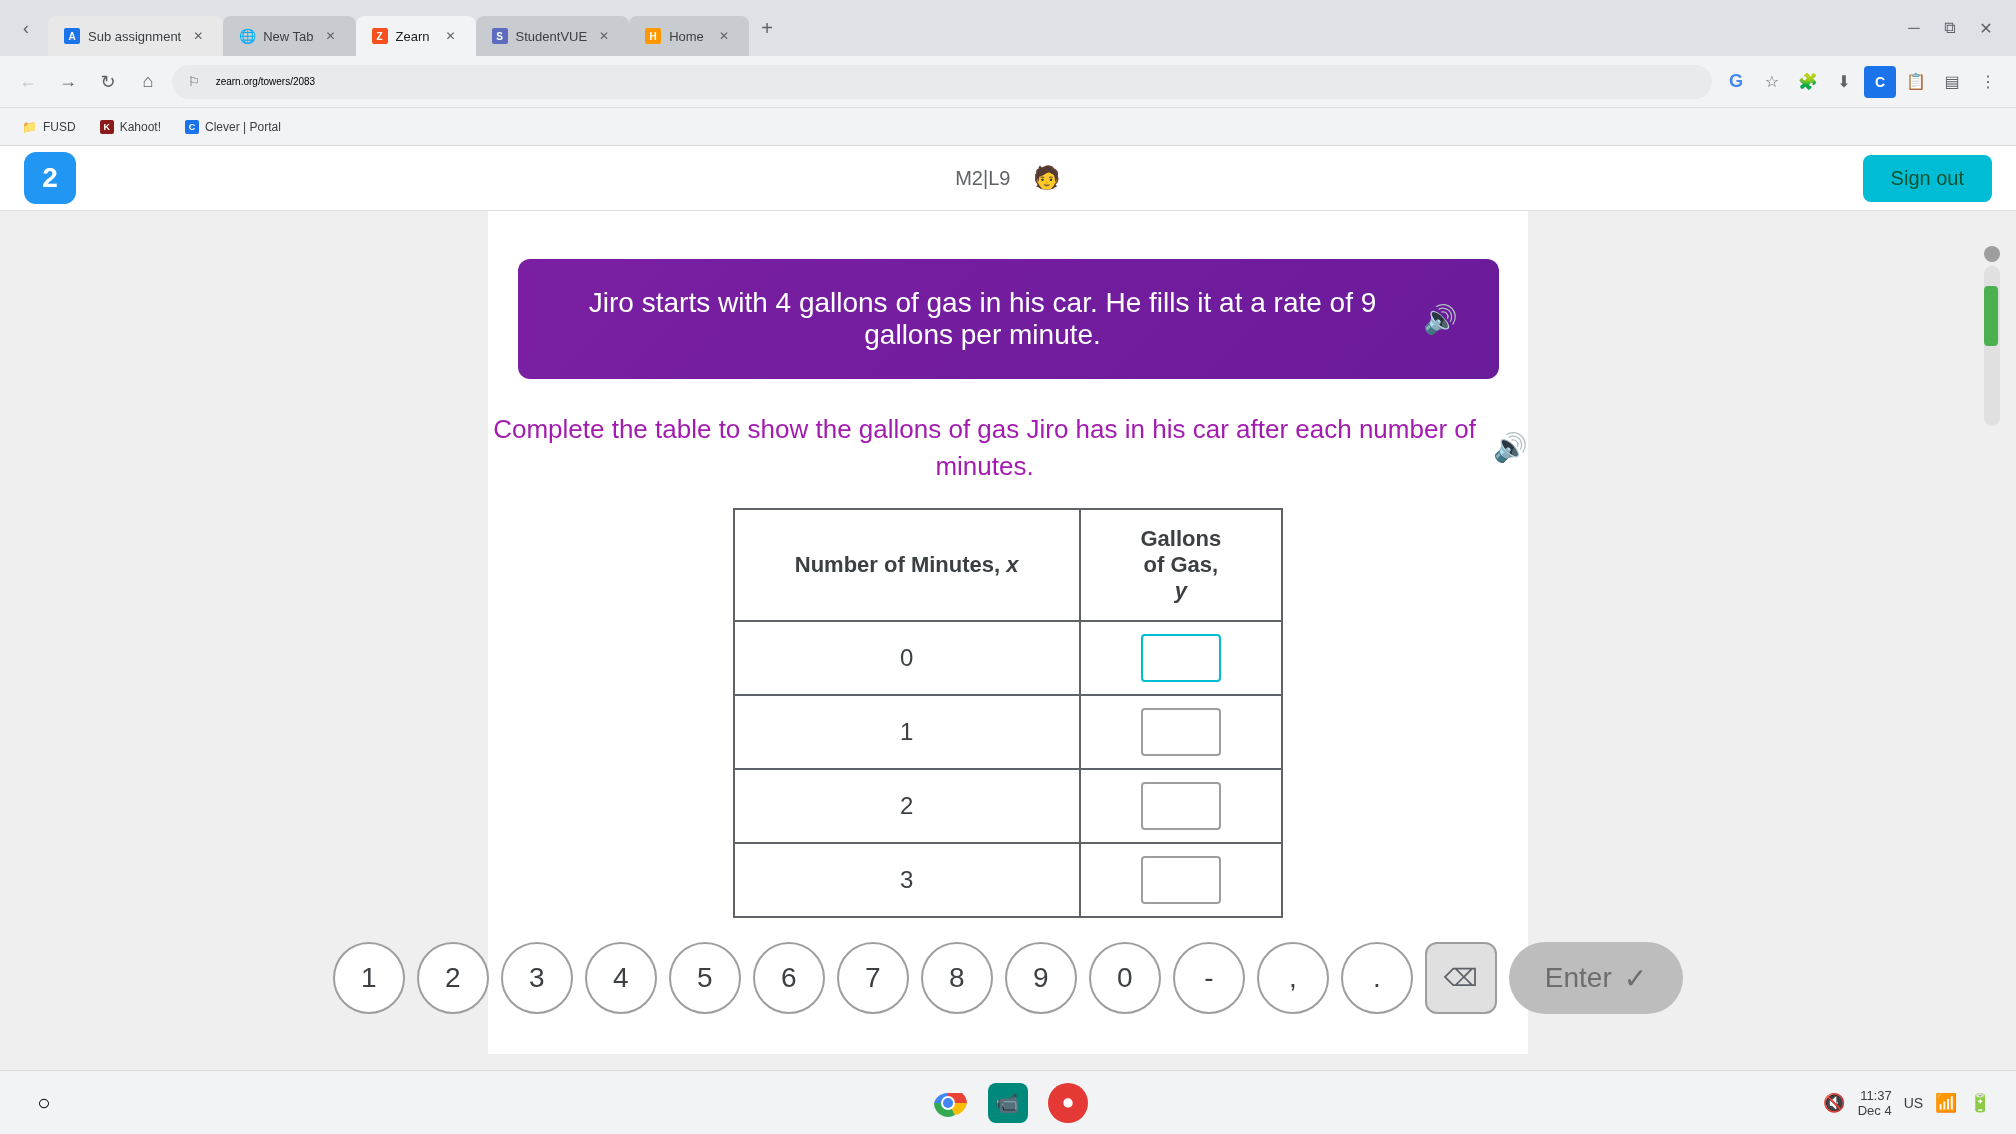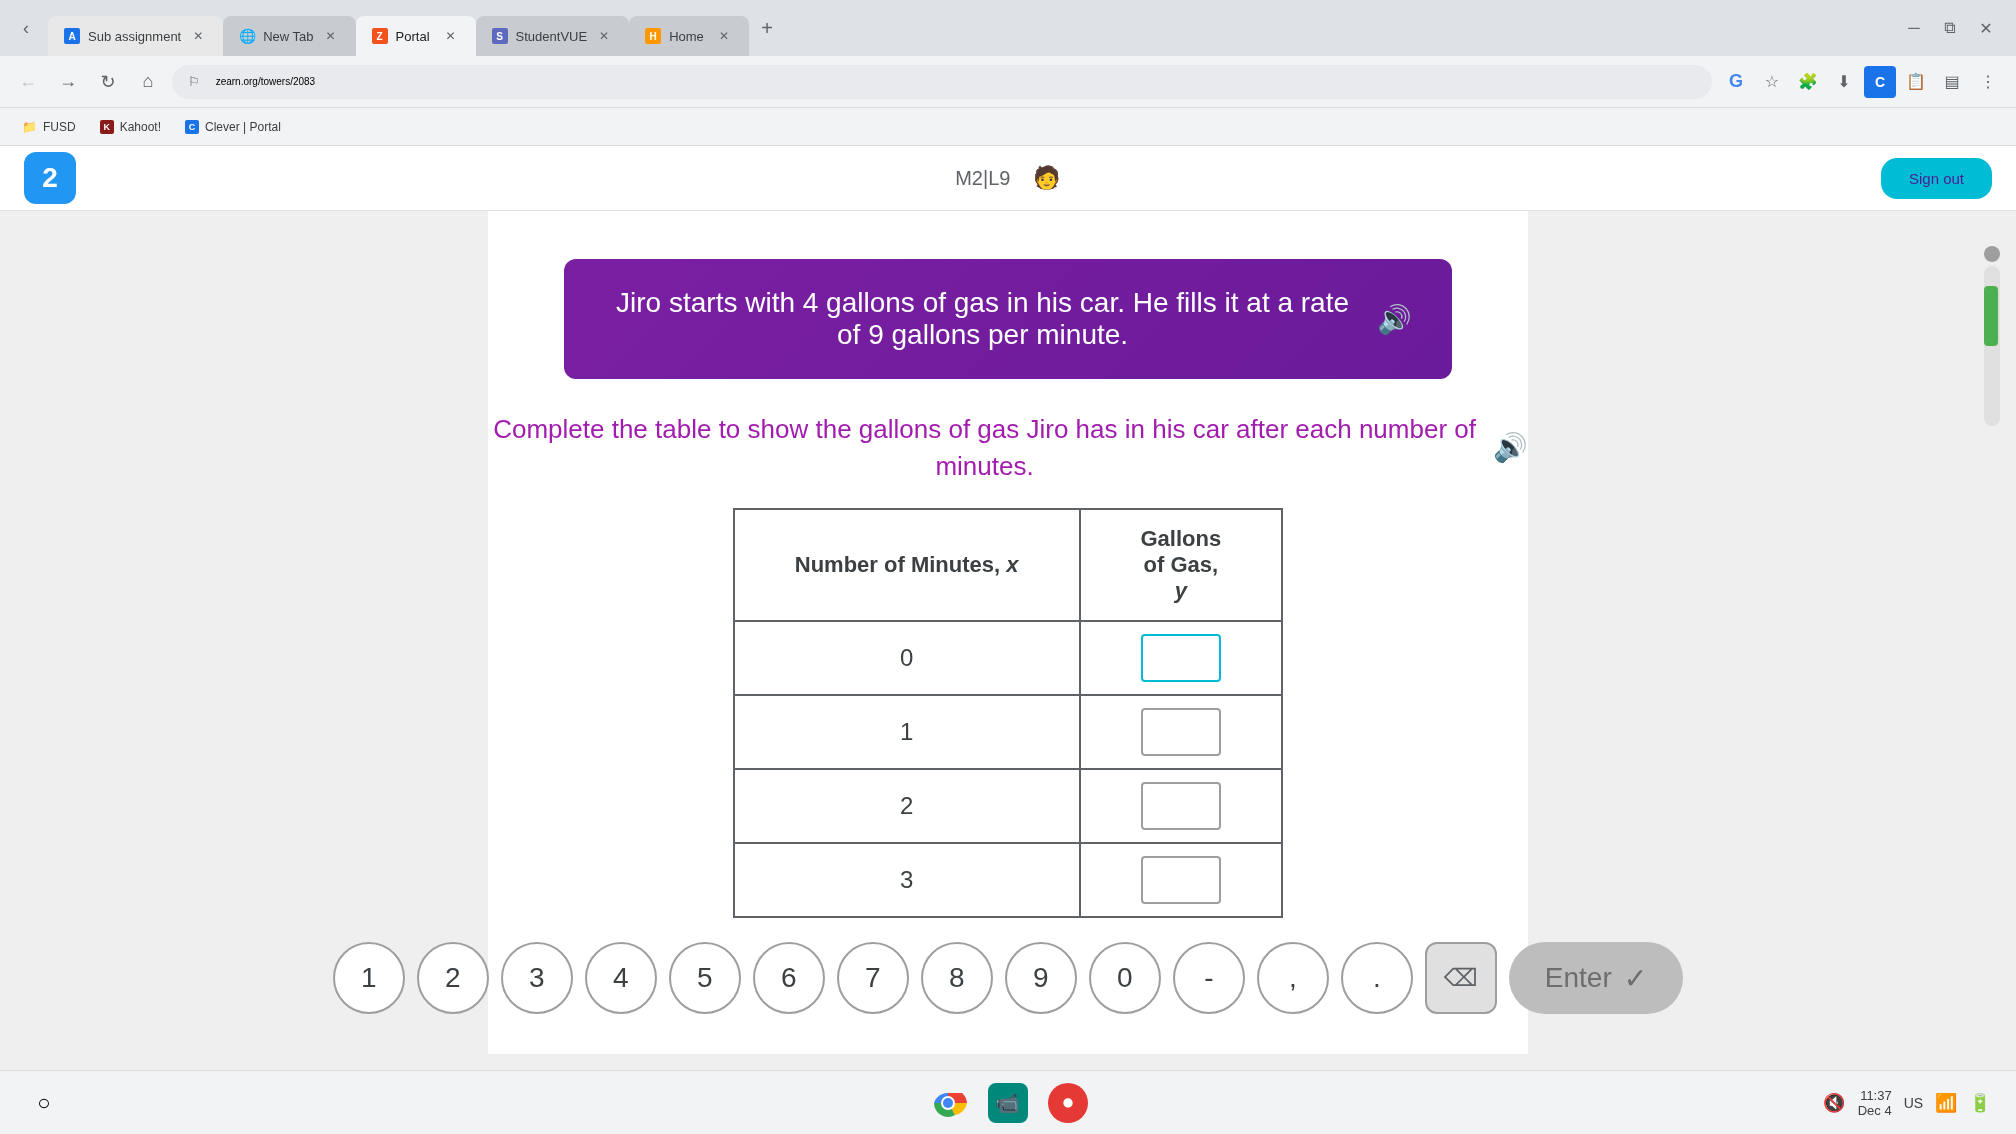--- a/index.html
+++ b/index.html
@@ -288,32 +288,32 @@
 
     .lesson-title {
       font-size: 20px;
       color: #3c4043;
     }
 
     .sign-out-btn {
       position: absolute;
       right: 24px;
       background: #00bcd4;
-      color: #4c1d95;
-      border: none;
-      border-radius: 16px;
+      color: #14532d;
+      border: none;
+      border-radius: 8px;
       padding: 12px 28px;
-      font-size: 15px;
+      font-size: 20px;
       cursor: pointer;
       font-weight: 500;
     }
 
     
     .problem-banner {
-      width: 888px;
+      width: 981px;
       background: linear-gradient(135deg, #7b1fa2, #6a1b9a);
       border-radius: 12px;
       margin-top: 24px;
       padding: 28px 40px;
       display: flex;
       align-items: center;
       justify-content: center;
       gap: 16px;
     }
 
@@ -558,21 +558,21 @@
     </div>
 
     <div class="tab inactive" style="background:#c8cbd0;">
       <span class="tab-favicon" style="font-size:14px;">🌐</span>
       <span class="tab-title">New Tab</span>
       <button class="tab-close">✕</button>
     </div>
 
     <div class="tab active">
       <span class="tab-favicon" style="background:#f4511e;color:white;font-size:10px;display:flex;align-items:center;justify-content:center;font-weight:bold;border-radius:2px;width:16px;height:16px;">Z</span>
-      <span class="tab-title">Portal</span>
+      <span class="tab-title">Zearn</span>
       <button class="tab-close">✕</button>
     </div>
 
     <div class="tab inactive" style="background:#c8cbd0;">
       <span class="tab-favicon" style="background:#5c6bc0;color:white;font-size:10px;display:flex;align-items:center;justify-content:center;font-weight:bold;border-radius:2px;">S</span>
       <span class="tab-title">StudentVUE</span>
       <button class="tab-close">✕</button>
     </div>
 
     <div class="tab inactive" style="background:#c8cbd0;">

